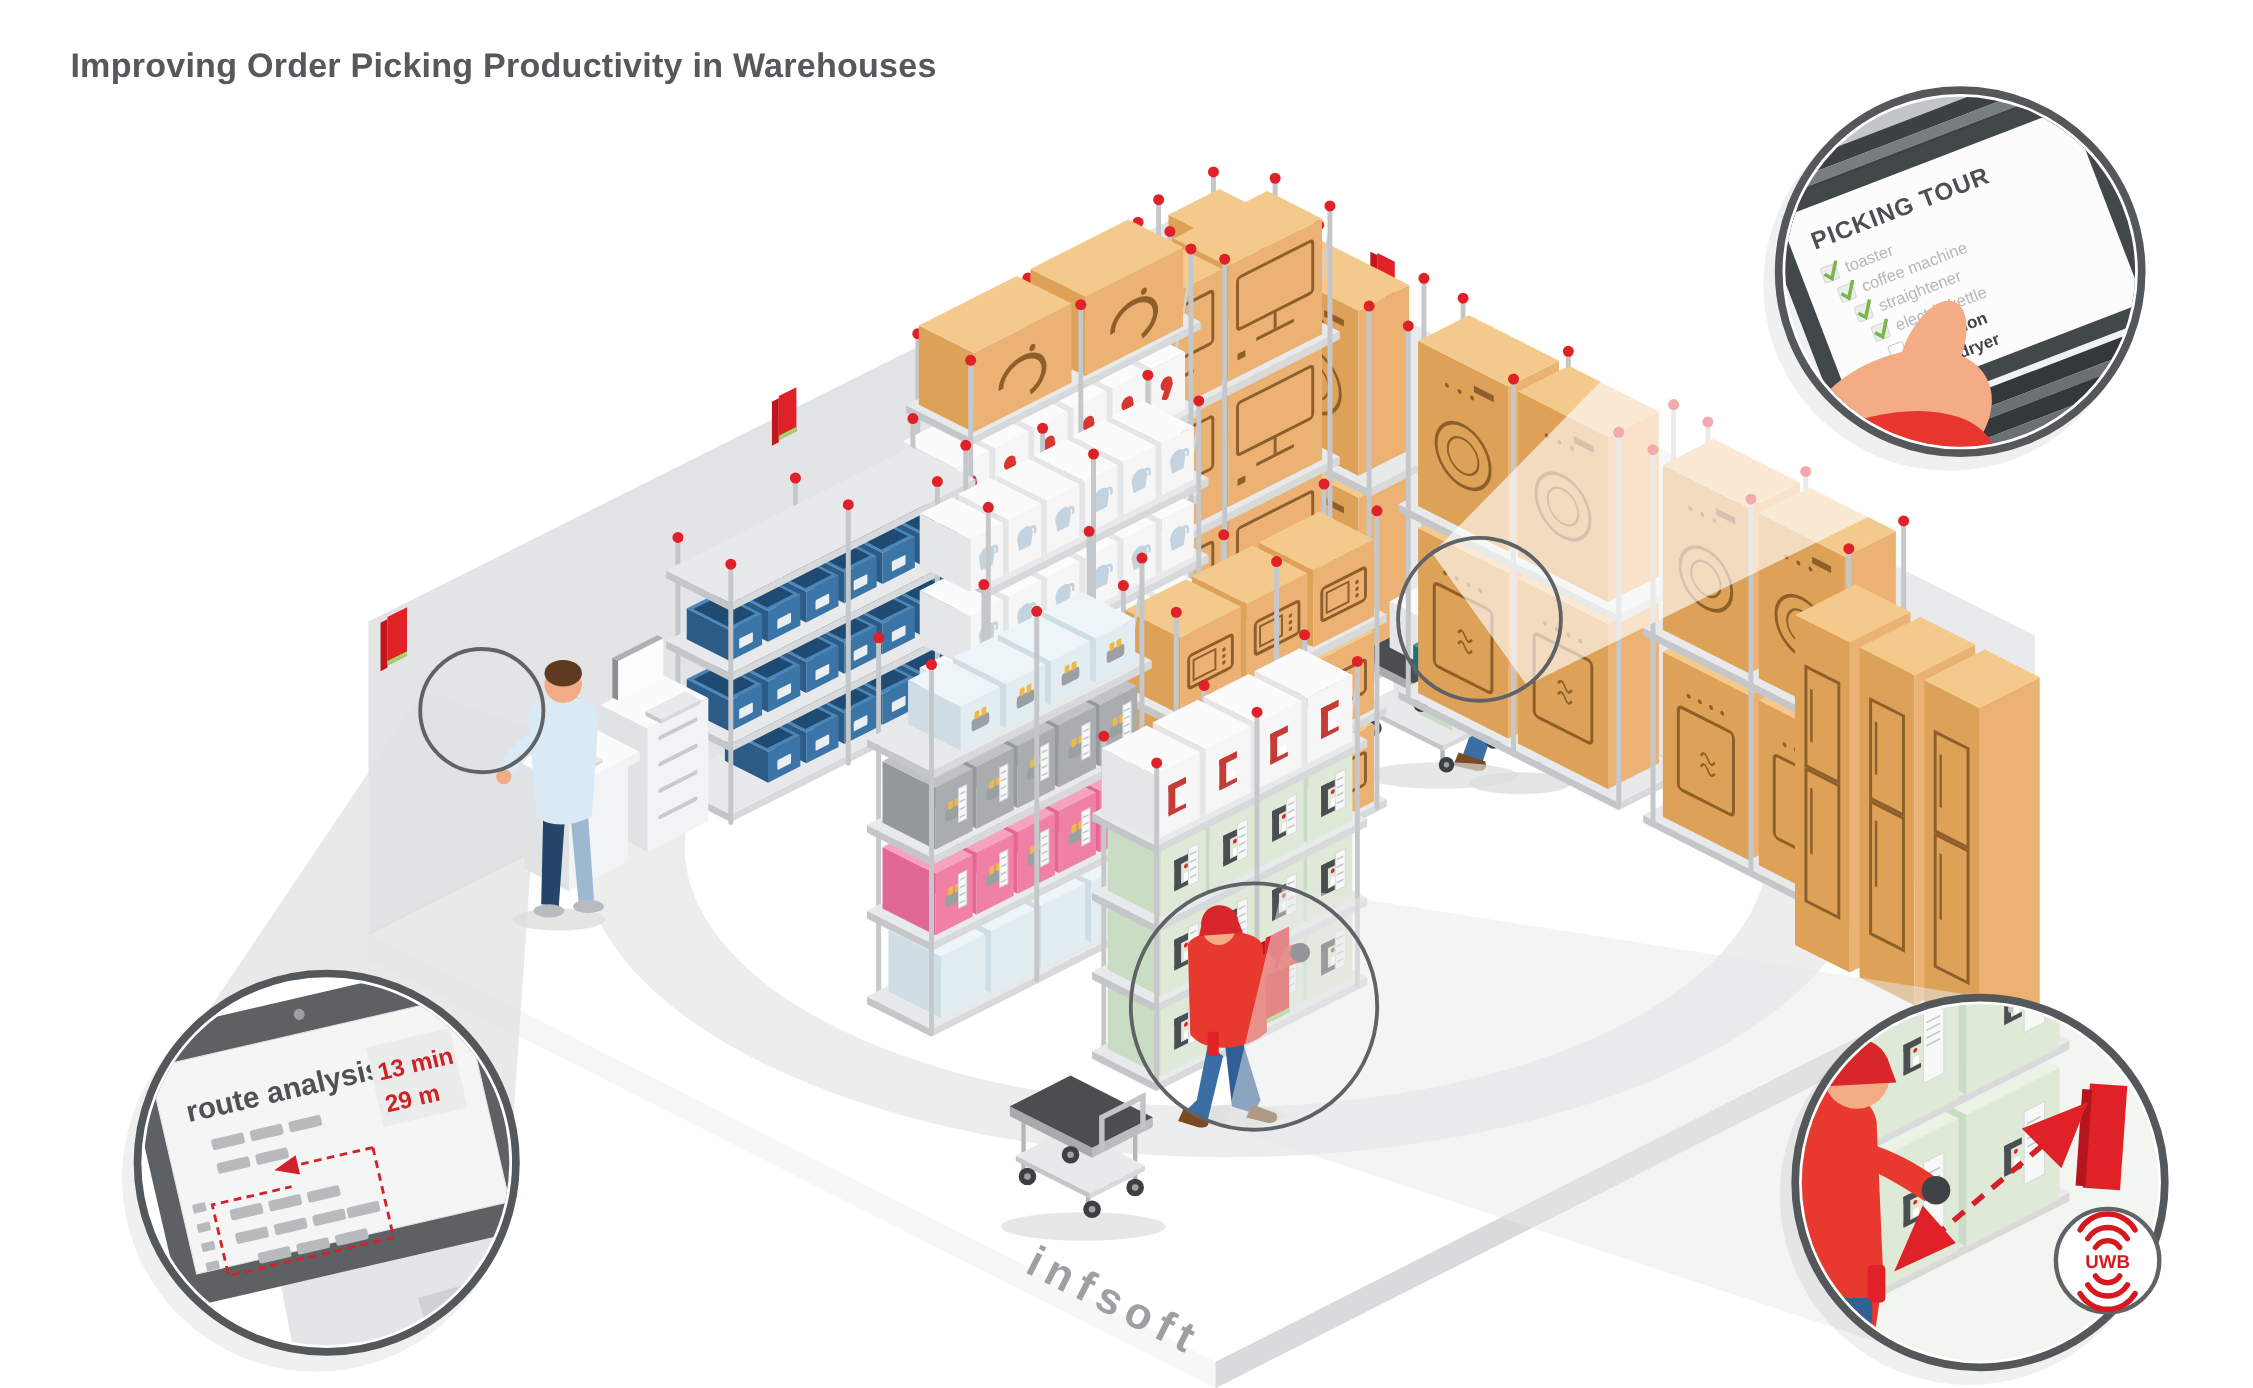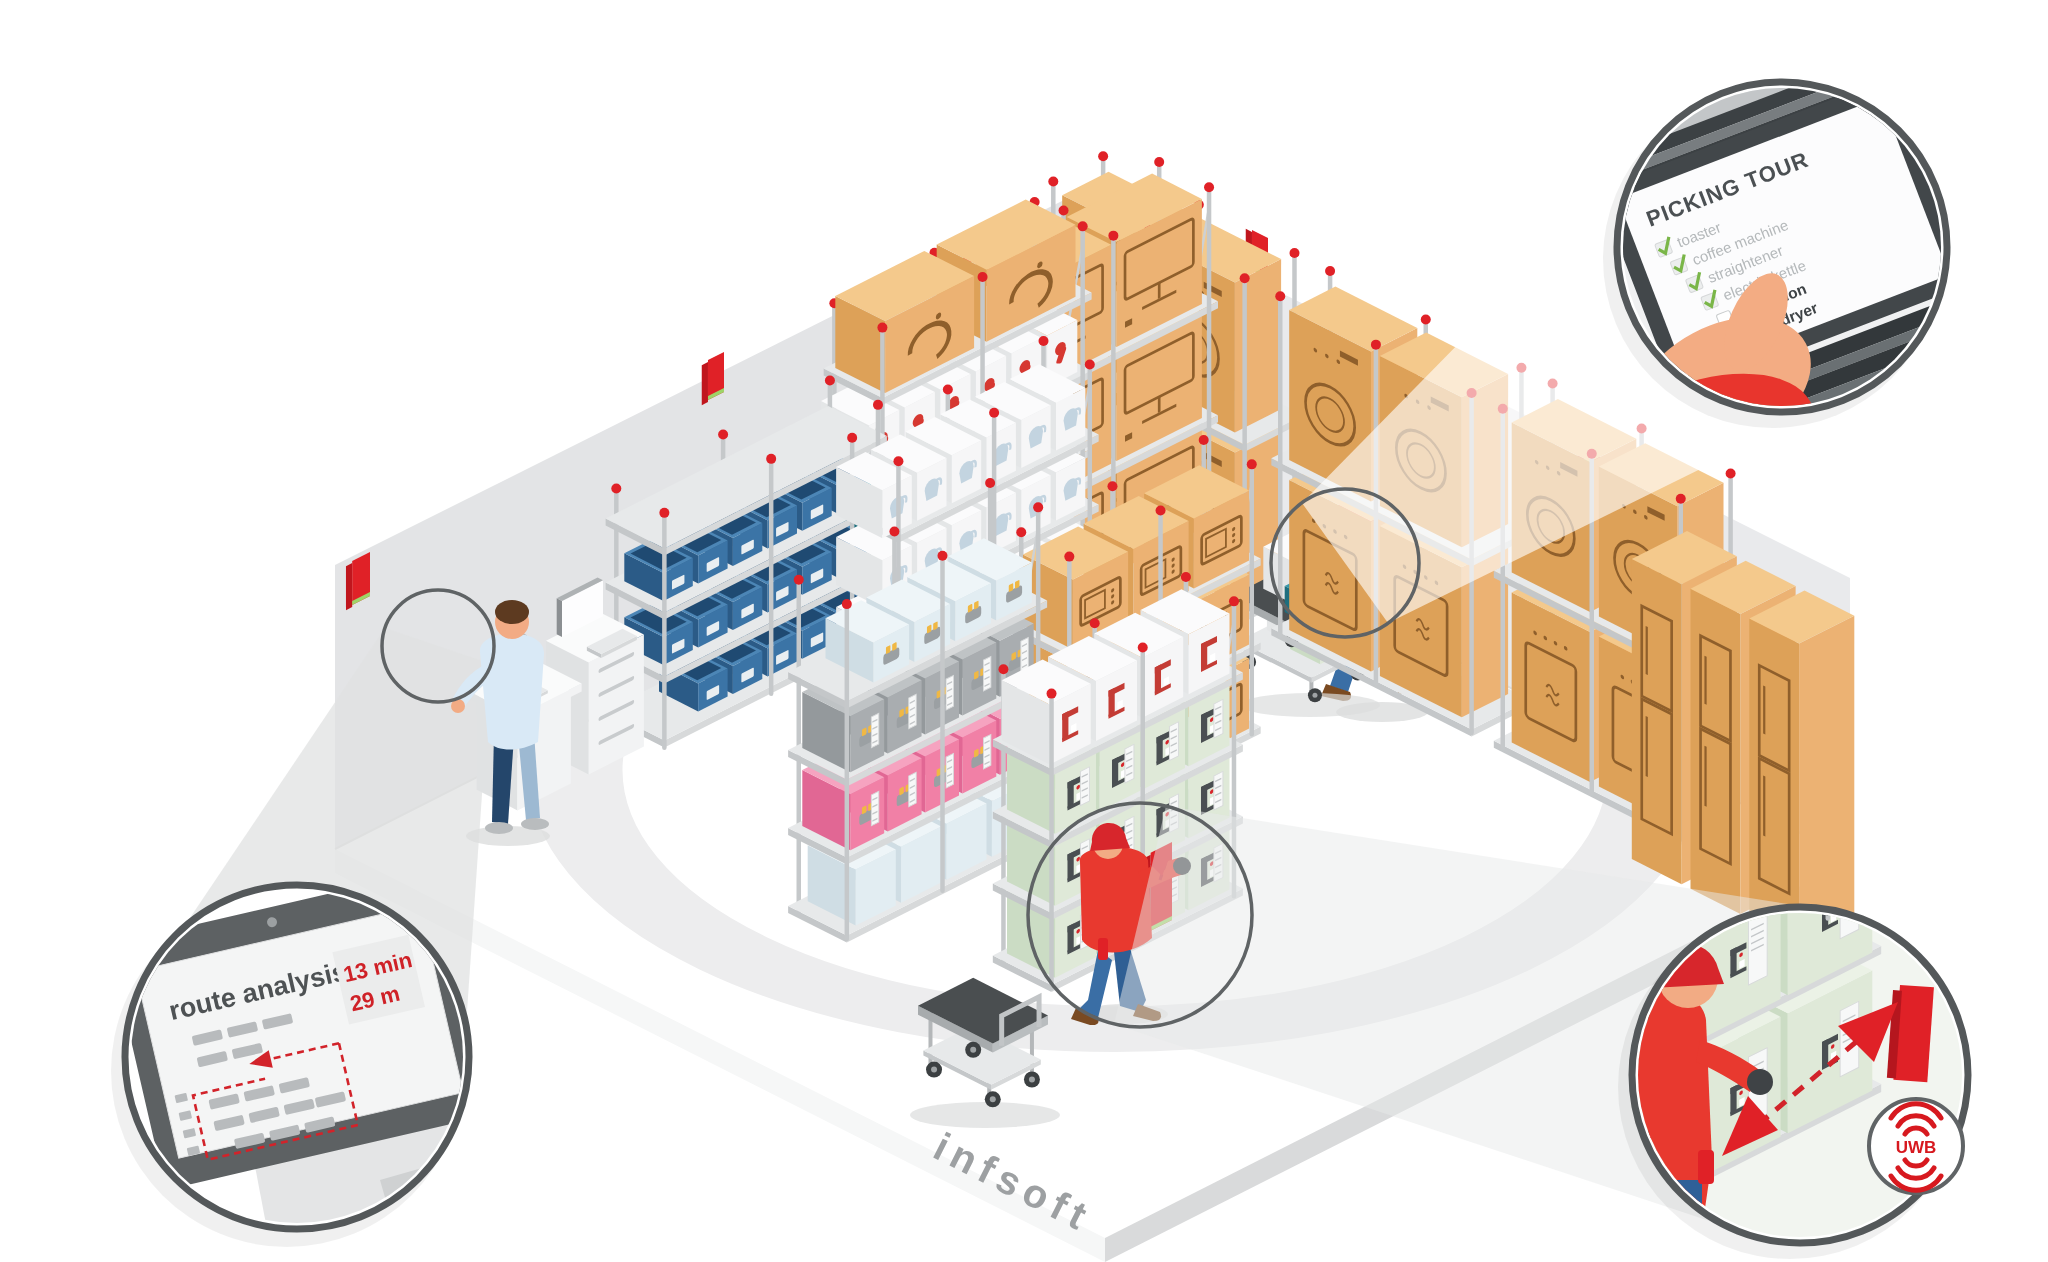--- a/index.html
+++ b/index.html
@@ -5,20 +5,21 @@
   html,body{margin:0;padding:0;background:#fff;}
   .stage{position:relative;width:2048px;height:1262px;background:#ffffff;overflow:hidden;
          font-family:"Liberation Sans",sans-serif;}
   .page-title{position:absolute;left:64px;top:42px;font-size:31px;font-weight:700;color:#57585b;letter-spacing:.2px;}
   svg text{font-family:"Liberation Sans",sans-serif;}
 </style>
 </head>
 <body>
 
 <div class="stage">
+  <div class="page-title">Improving Order Picking Productivity in Warehouses</div>
 
   <svg id="art" width="2048" height="1262" viewBox="0 0 2048 1262">
     <defs>
       <clipPath id="floorClip">
           <polygon points="1080,472 1850,861 1105,1238 335,849"></polygon>
         </clipPath>
       <clipPath id="clipBL">
           <circle cx="297" cy="1057" r="166"></circle>
         </clipPath>
       <clipPath id="clipTR">

